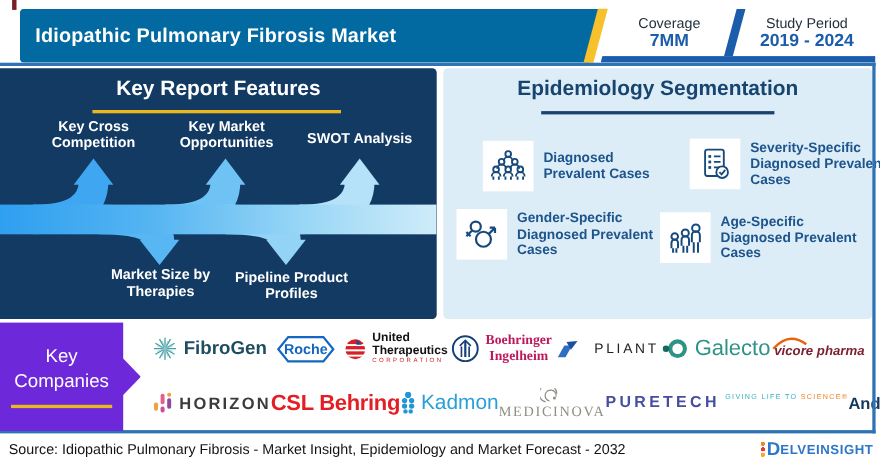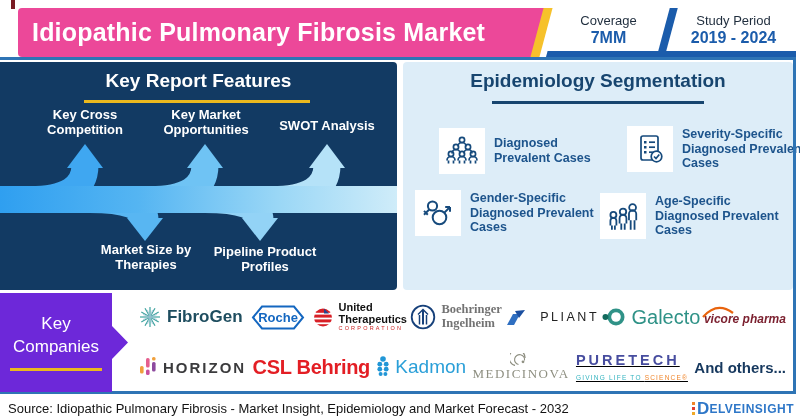--- a/index.html
+++ b/index.html
@@ -7,24 +7,24 @@
   body {
     position:relative;
     font-family:"Liberation Sans", sans-serif;
     background:#ffffff;
     overflow:hidden;
   }
   
   .corner-mark { position:absolute; left:11px; top:0; width:4px; height:9px; background:#7a1c24; }
   .hdr-title {
     position:absolute; left:18px; top:8px; width:530px; height:49px;
-    background:#ec4899; border-radius:4px 0 0 4px;
+    background:#0369a1; border-radius:4px 0 0 4px;
     clip-path:polygon(0 0,100% 0,calc(100% - 13px) 100%,0 100%);
     display:flex; align-items:center; padding-left:14px;
-    color:#fff; font-size:25px; font-weight:700; letter-spacing:.2px;
+    color:#fff; font-size:18px; font-weight:700; letter-spacing:.2px;
   }
   .hdr-slash-yellow {
     position:absolute; left:537px; top:8px; width:9px; height:49px;
     background:#f6c12b; transform:skewX(-15deg);
   }
   .hdr-right {
     position:absolute; left:546px; top:8px; width:250px; height:49px;
     background:#fff; border-bottom:6px solid #1b5cab;
     clip-path:polygon(13px 0,100% 0,100% 100%,0 100%);
     display:flex;
@@ -78,33 +78,33 @@
   .kc-text { margin-top:20px; width:112px; text-align:center; font-size:17px; line-height:1.35; }
   .kc-rule { position:absolute; left:10px; top:75px; width:92px; height:2.5px; background:#eab81e; }
   .logos { position:absolute; left:132px; top:292px; width:660px; height:100px; }
   .lrow { position:absolute; left:0; right:0; height:50px; display:flex; align-items:center; justify-content:space-between; padding:0 6px; }
   .r1 { top:0; } .r2 { top:50px; }
   .logo { display:inline-flex; align-items:center; gap:5px; flex:0 0 auto; }
   .fibrogen-text { font-size:17px; font-weight:600; color:#1e4d5f; }
   .ut-col { display:flex; flex-direction:column; line-height:1.05; }
   .ut-line { font-size:11px; font-weight:800; color:#111; }
   .ut-corp { font-size:5.5px; color:#cc2222; letter-spacing:2.2px; margin-top:1px; }
-  .bi-col { display:flex; flex-direction:column; font-family:"Liberation Serif",serif; font-size:12.5px; font-weight:700; color:#737373; line-height:1.1; }
+  .bi-col { display:flex; flex-direction:column; font-family:"Liberation Serif",serif; font-size:12.5px; font-weight:700; color:#be185d; line-height:1.1;text-align:center; }
   .pliant-col { display:flex; flex-direction:row; align-items:center; gap:11px; }
   .pliant-text { font-size:12.5px; font-weight:500; letter-spacing:2.5px; color:#222; }
   .galecto-text { font-size:20px; font-weight:500; color:#2f9287; }
   .vicore { position:relative; padding-top:4px; }
   .vicore svg { position:absolute; left:-3px; top:-3px; }
   .vicore-text { font-size:12px; font-style:italic; font-weight:700; color:#7c2130; }
   .horizon-text { font-size:15px; font-weight:800; letter-spacing:2px; color:#3b3b3d; }
   .csl-text { font-size:20px; font-weight:800; color:#e31e24; letter-spacing:-0.3px; }
   .kadmon-text { font-size:19px; font-weight:500; color:#2a9fd8; }
   .mn-col { display:flex; flex-direction:column; align-items:center; gap:0; }
   .mn-text { font-family:"Liberation Serif",serif; font-size:13px; color:#8e8f81; letter-spacing:1.5px; }
-  .pt-col { display:flex; flex-direction:column; align-items:flex-start; line-height:1.2;text-decoration:underline; }
+  .pt-col { display:flex; flex-direction:row; align-items:flex-start; line-height:1.2; }
   .pt-text { font-size:14.5px; font-weight:700; letter-spacing:3px; color:#474d9f; }
   .pt-tag { font-size:6.5px; letter-spacing:1.2px; }
   .pt-tag .t1 { color:#35b4c0; } .pt-tag .t2 { color:#f0862c; }
   .others-text { font-size:15px; font-weight:600; color:#16385e; }
   
   .footer { position:absolute; left:0; top:394px; width:800px; height:26px; background:#fff; }
   .src { position:absolute; left:8px; top:7px; font-size:13px; color:#131313; }
   .brand { position:absolute; right:6px; top:6px; display:flex; align-items:center; }
   .di-dots { width:5px; height:15px; margin-right:1px;
     background:

